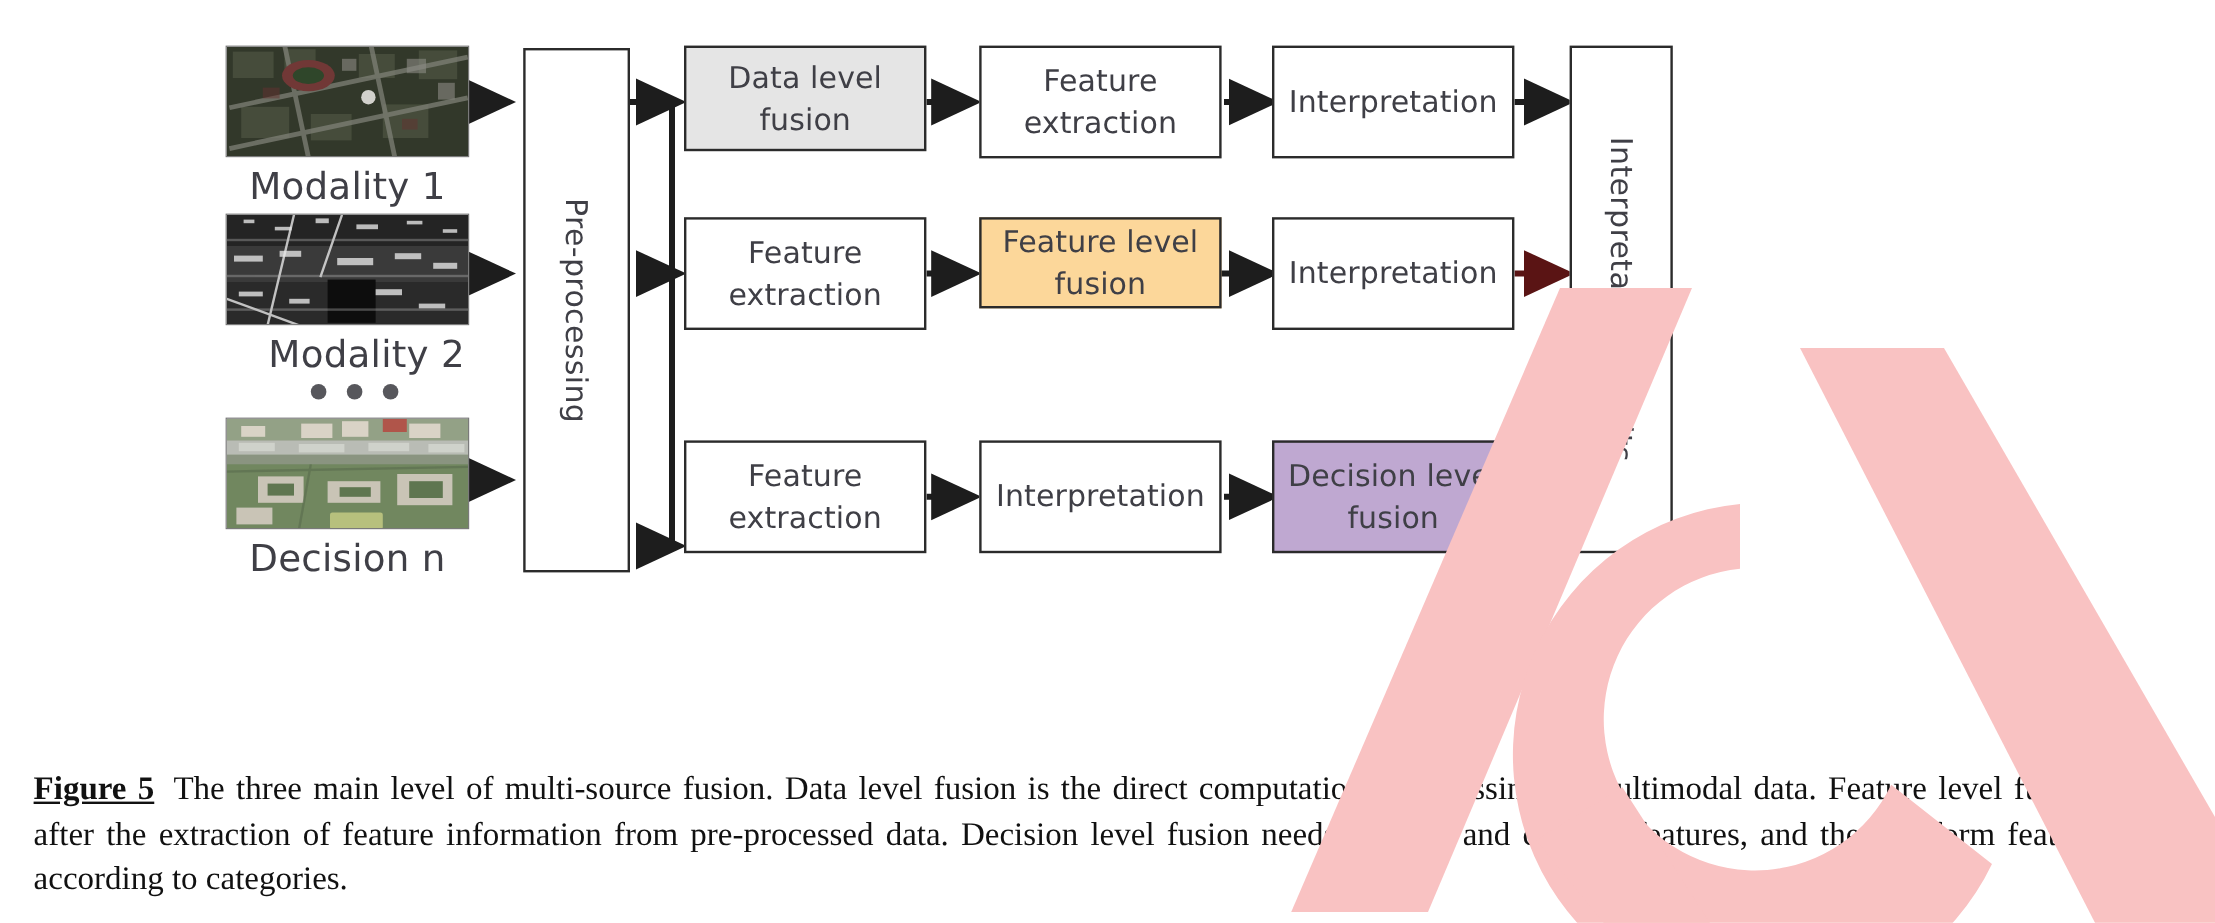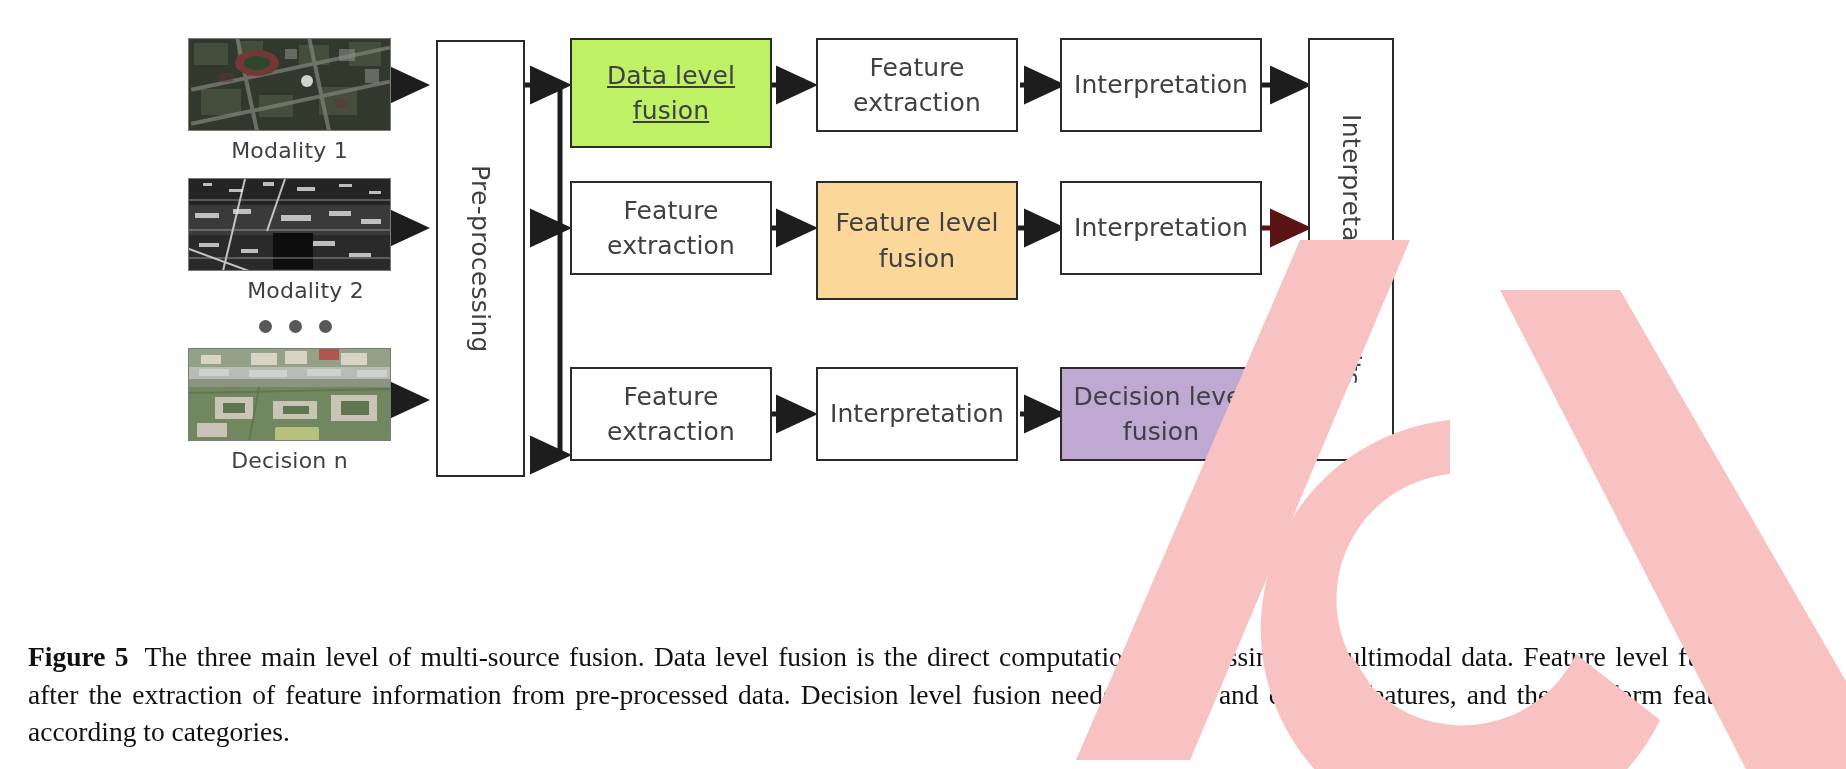--- a/index.html
+++ b/index.html
@@ -26,21 +26,21 @@
   .diagram{position:absolute;left:0;top:0;width:1846px;height:520px;z-index:2;}
 
   .thumb{
     position:absolute;
     border:1px solid #7a7a7a;
     box-sizing:border-box;
     overflow:hidden;
   }
   .thumb-label{
     position:absolute;
-    font-size:22px;
+    font-size:31px;
     color:#3f3f46;
     text-align:center;
     letter-spacing:.2px;
   }
 
   .box{
     position:absolute;
     box-sizing:border-box;
     border:2.5px solid #2b2b2b;
     background:#ffffff;
@@ -81,21 +81,21 @@
   .caption{
     position:absolute;
     left:28px; top:638px; width:1800px;
     font-family:"Liberation Serif", serif;
     font-size:27.5px;
     line-height:1.37;
     color:#111111;
     text-align:justify;
     z-index:3;
   }
-  .caption .figlabel{font-weight:bold;}
+  .caption .figlabel{font-weight:bold;text-decoration:underline;}
   .caption .gap{display:inline-block;width:16px;}
 </style>
 </head>
 <body>
 
 <div id="root">
 
   <div class="diagram">
 
     <svg class="wires" viewBox="0 0 1846 520">
@@ -264,21 +264,21 @@
           </g>
         </g>
       </svg>
     </div>
     <div class="thumb-label" style="left:188px;top:448px;width:203px;">Decision n</div>
 
     <div class="vbox" style="left:436px;top:40px;width:89px;height:437px;">
       <span class="vtext">Pre-processing</span>
     </div>
 
-    <div class="box" style="left:570px;top:38px;width:202px;height:110px;background:#bef264;text-decoration:underline;">
+    <div class="box" style="left:570px;top:38px;width:202px;height:88px;background:#e5e5e5;">
       <div>
         <span>Data level</span>
         <span>fusion</span>
       </div>
     </div>
     <div class="box" style="left:816px;top:38px;width:202px;height:94px;">
       <div>
         <span>Feature</span>
         <span>extraction</span>
       </div>
@@ -288,21 +288,21 @@
         <span>Interpretation</span>
       </div>
     </div>
 
     <div class="box" style="left:570px;top:181px;width:202px;height:94px;">
       <div>
         <span>Feature</span>
         <span>extraction</span>
       </div>
     </div>
-    <div class="box" style="left:816px;top:181px;width:202px;height:119px;background:#FCD79A;">
+    <div class="box" style="left:816px;top:181px;width:202px;height:76px;background:#FCD79A;">
       <div>
         <span>Feature level</span>
         <span>fusion</span>
       </div>
     </div>
     <div class="box" style="left:1060px;top:181px;width:202px;height:94px;">
       <div>
         <span>Interpretation</span>
       </div>
     </div>

